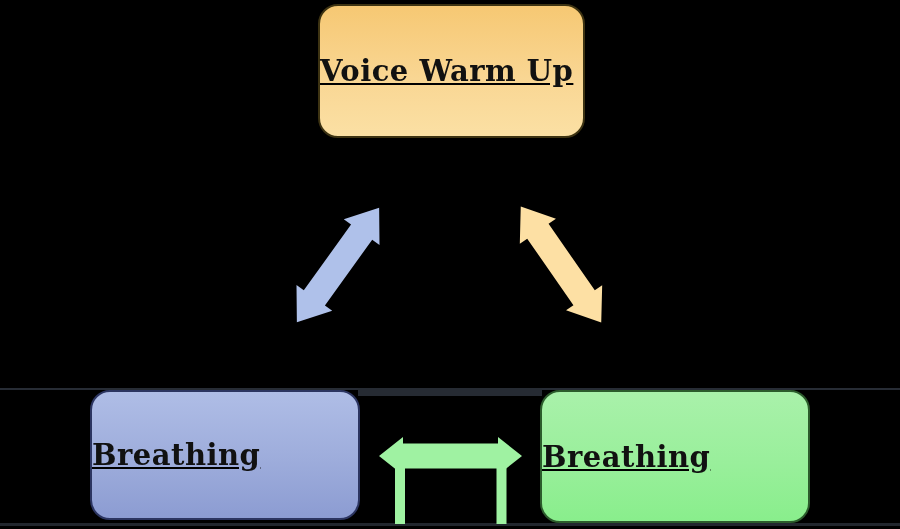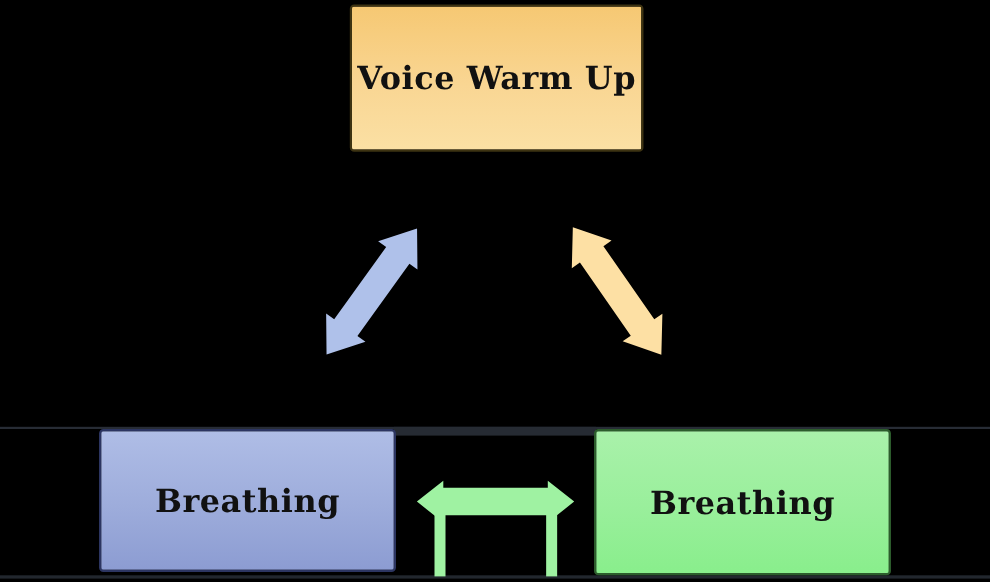--- a/index.html
+++ b/index.html
@@ -37,24 +37,24 @@
   
   .connectors {
     position: absolute;
     left: 0; top: 0;
     width: 900px; height: 529px;
   }
   
   .node {
     position: absolute;
     box-sizing: border-box;
-    border-radius: 4px;
+    border-radius: 20px;
     display: flex;
     align-items: center;
-    justify-content: center;
+    text-decoration: underline;
   }
   .node-label {
     font-weight: 700;
     font-size: 29px;
     color: #111111;
     letter-spacing: 0.5px;
     white-space: nowrap;
   }
   .node-voice {
     left: 318px; top: 4px;

